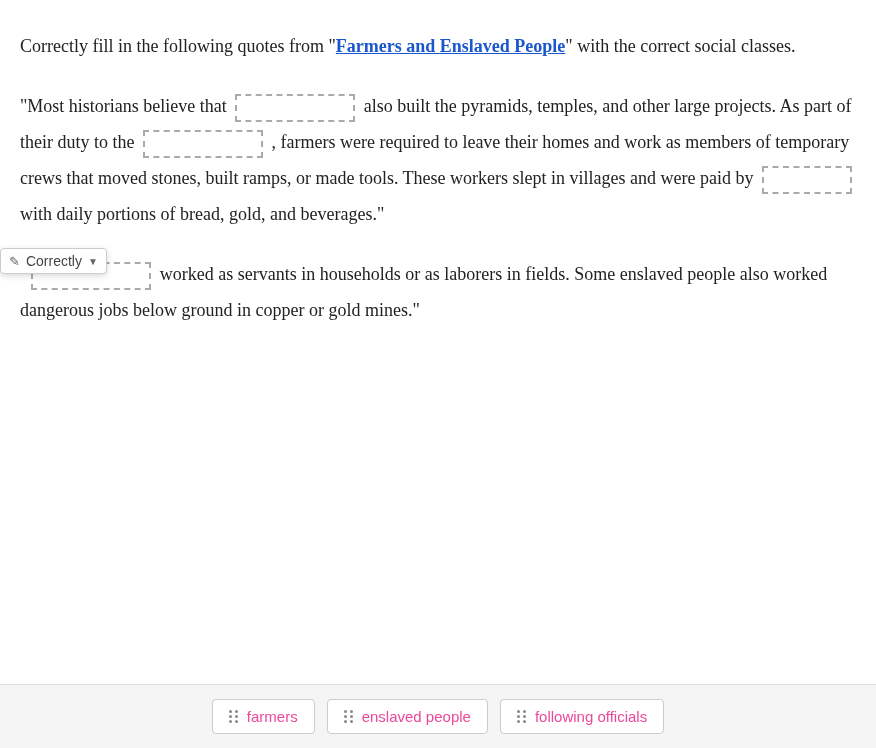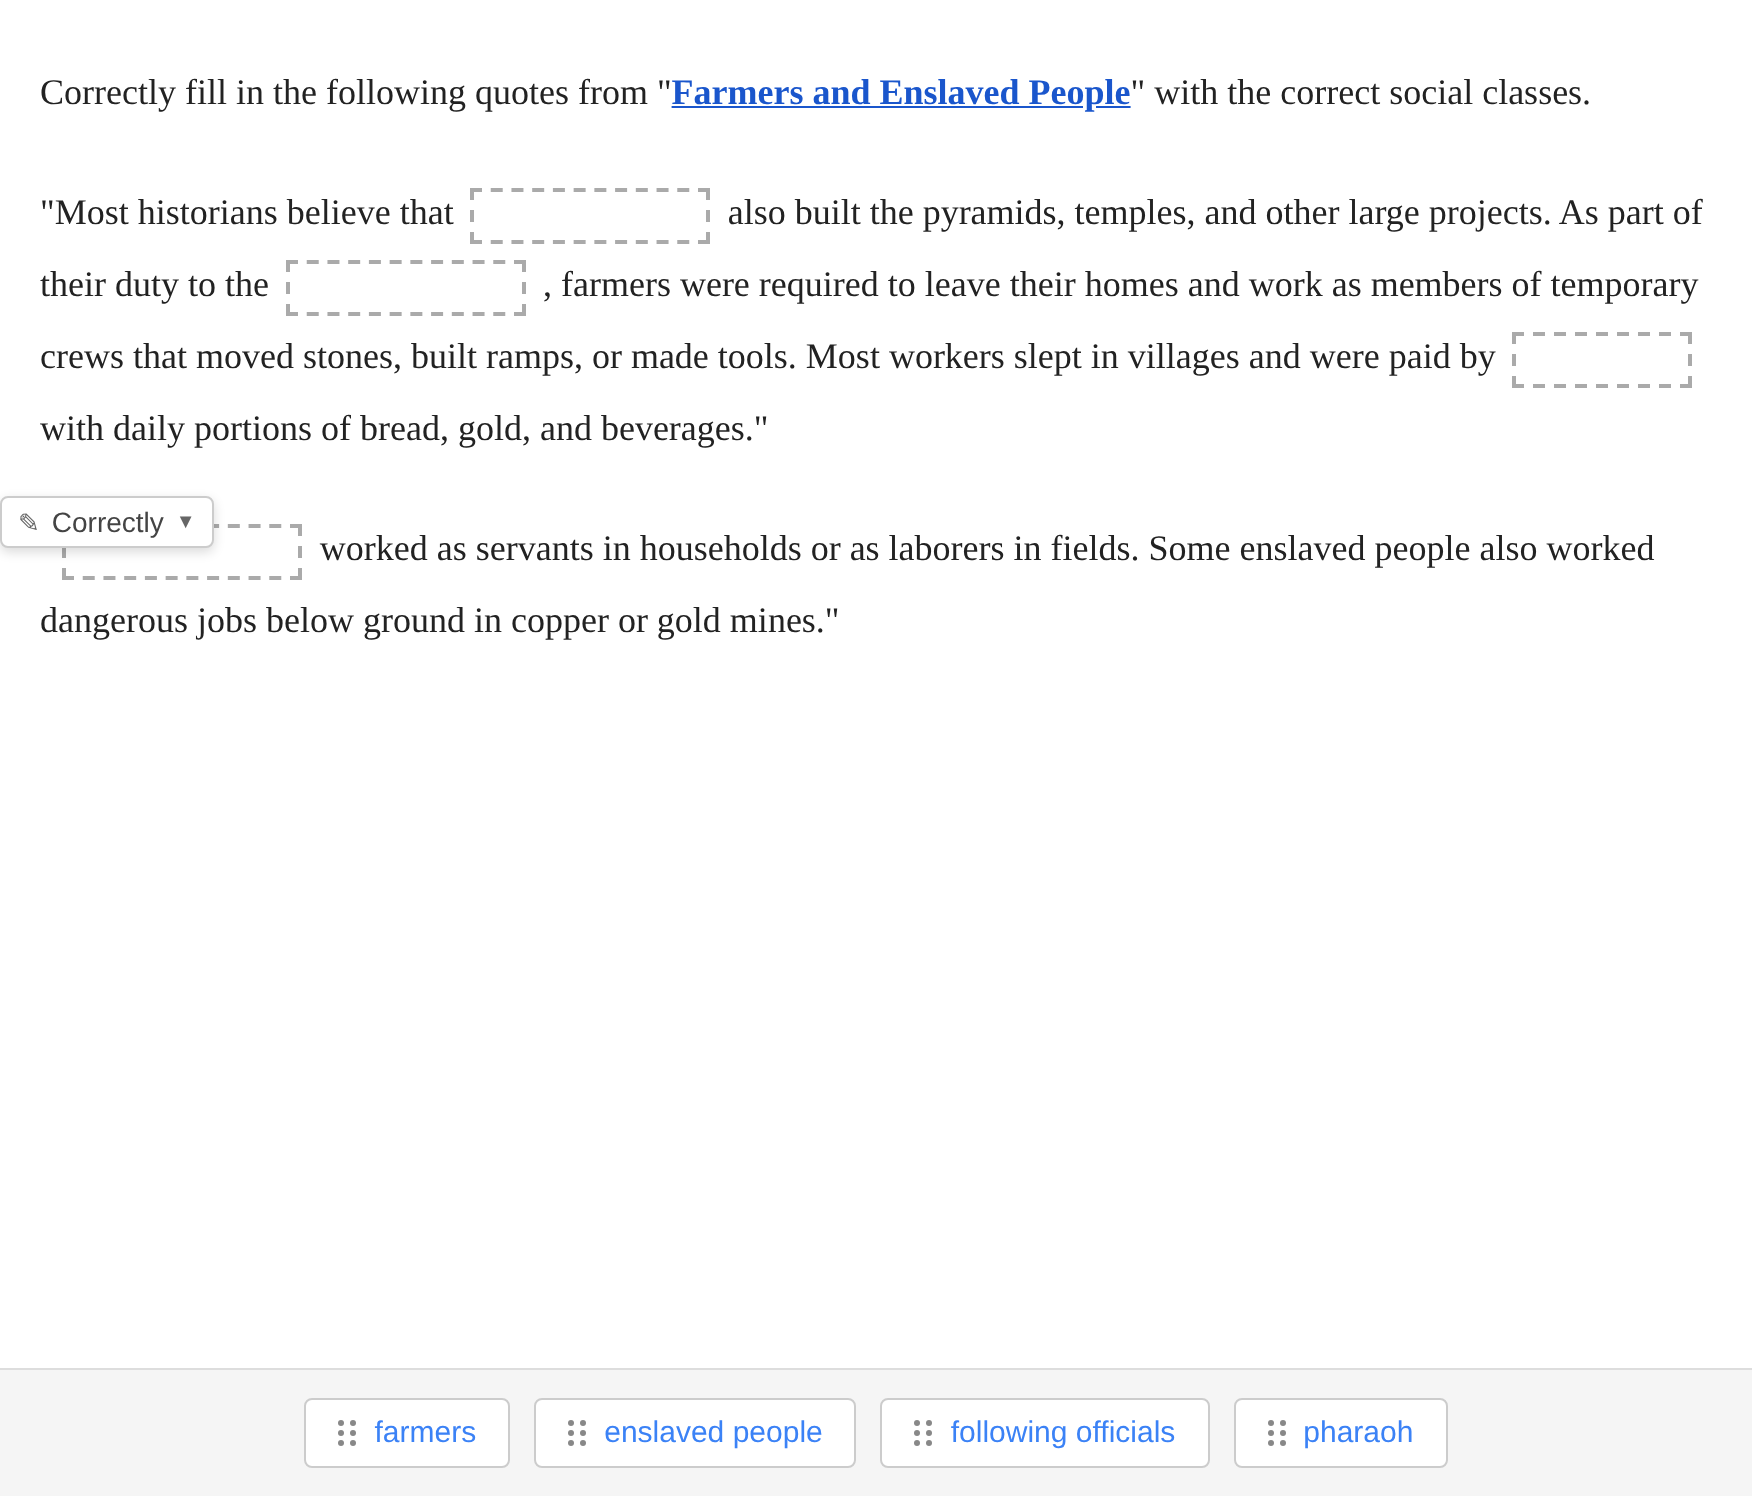--- a/index.html
+++ b/index.html
@@ -106,21 +106,21 @@
     .answer-chip {
       display: inline-flex;
       align-items: center;
       gap: 8px;
       border: 1px solid #ccc;
       border-radius: 4px;
       padding: 8px 16px;
       background: #fff;
       font-family: Arial, sans-serif;
       font-size: 15px;
-      color: #3b82f6;
+      color: #ec4899;
       cursor: pointer;
     }
 
     .drag-icon {
       display: inline-grid;
       grid-template-columns: 1fr 1fr;
       gap: 2px;
       width: 10px;
       height: 14px;
     }
@@ -140,21 +140,21 @@
 
   <p class="intro-text">
     <span>Correctly fill in the following quotes from "</span><a href="#">Farmers and Enslaved People</a><span>" with the correct social classes.</span>
   </p>
 
   <div class="passage-block">
     <span>"Most historians believe that</span>
     <span class="inline-blank medium"></span>
     <span>also built the pyramids, temples, and other large projects. As part of their duty to the</span>
     <span class="inline-blank medium"></span>
-    <span>, farmers were required to leave their homes and work as members of temporary crews that moved stones, built ramps, or made tools. Most workers slept in villages and were paid by</span>
+    <span>, farmers were required to leave their homes and work as members of temporary crews that moved stones, built ramps, or made tools. These workers slept in villages and were paid by</span>
     <span class="inline-blank short"></span>
     <span>with daily portions of bread, gold, and beverages."</span>
   </div>
 
   <div class="passage-block paragraph-gap">
     <span>"</span><span class="inline-blank medium"></span>
     <span>worked as servants in households or as laborers in fields. Some enslaved people also worked dangerous jobs below ground in copper or gold mines."</span>
   </div>
 
 </div>
@@ -193,24 +193,13 @@
       <span class="drag-icon">
         <span></span>
         <span></span>
         <span></span>
         <span></span>
         <span></span>
         <span></span>
       </span>
       <span>following officials</span>
     </div>
-    <div class="answer-chip">
-      <span class="drag-icon">
-        <span></span>
-        <span></span>
-        <span></span>
-        <span></span>
-        <span></span>
-        <span></span>
-      </span>
-      <span>pharaoh</span>
-    </div>
   </div>
 
 </body></html>

